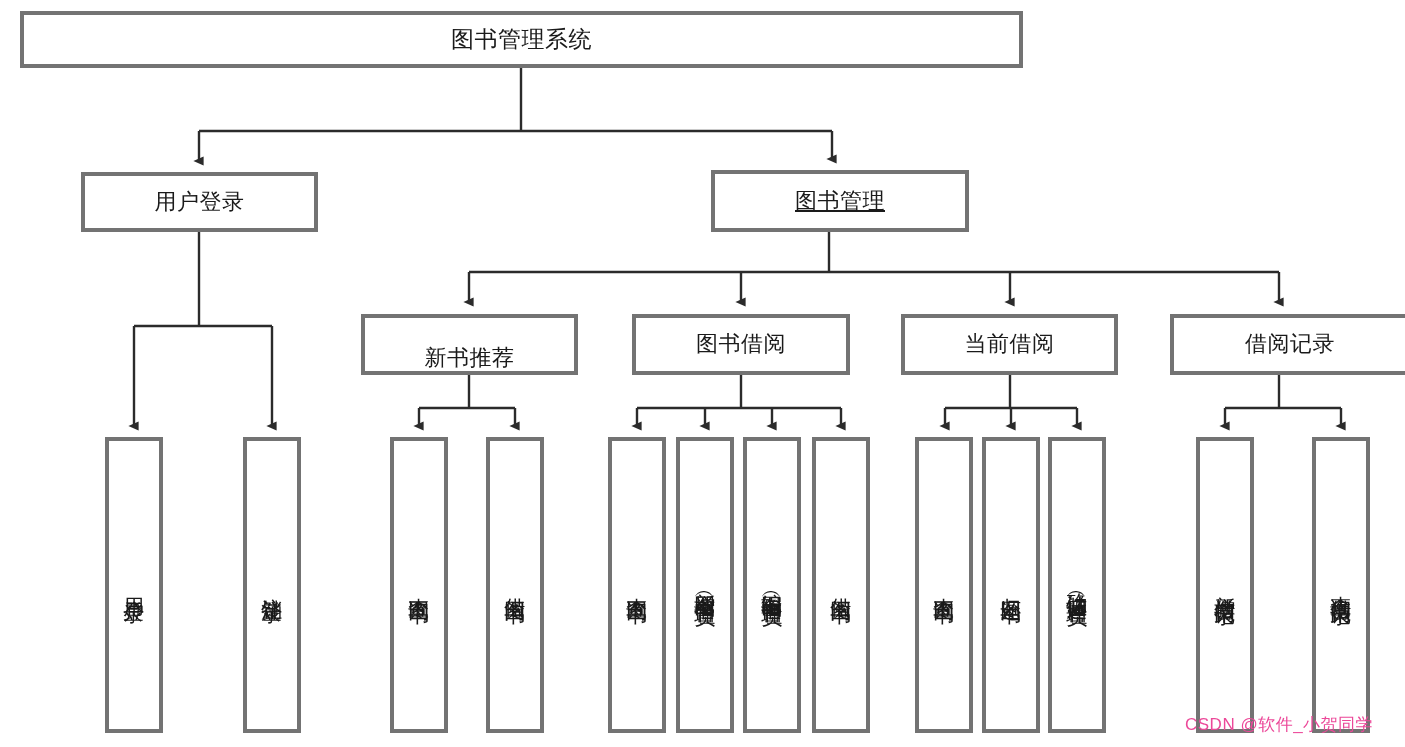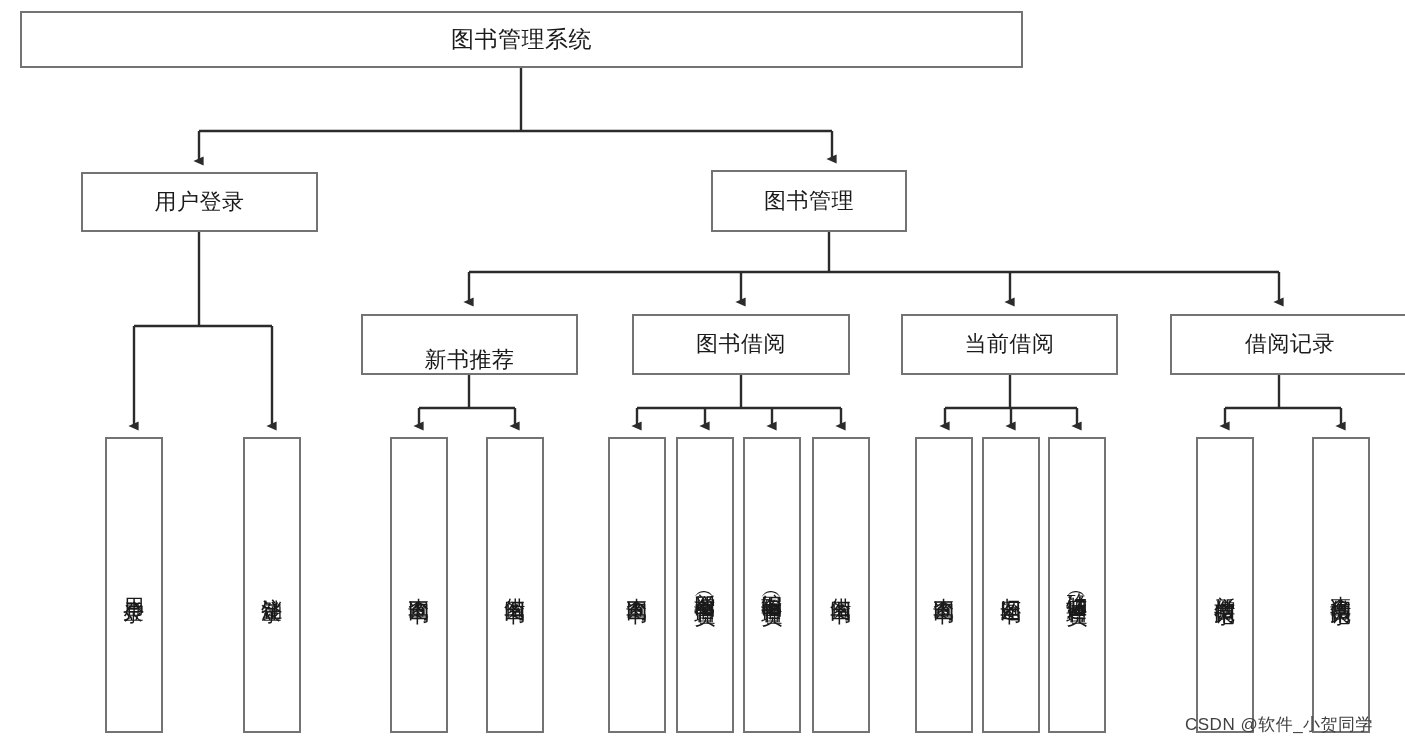--- a/index.html
+++ b/index.html
@@ -22,21 +22,21 @@
     left: 0;
     top: 0;
     width: 1405px;
     height: 747px;
     pointer-events: none;
   }
   .node {
     position: absolute;
     box-sizing: border-box;
     background: #ffffff;
-    border: 2px solid #737373;
+    border: 4px solid #737373;
     display: flex;
     align-items: center;
     justify-content: center;
     color: #1a1a1a;
   }
   .node .lbl {
     display: block;
     text-align: center;
     line-height: 1.12;
     white-space: nowrap;
@@ -57,21 +57,21 @@
     text-orientation: upright;
     font-size: 21px;
     line-height: 1.22;
     letter-spacing: 2px;
   }
   .watermark {
     position: absolute;
     left: 1185px;
     top: 713px;
     font-size: 17px;
-    color: #404040;
+    color: #ec4899;
     white-space: nowrap;
     letter-spacing: 0.5px;
   }
 </style>
 </head>
 <body>
 
 <div id="canvas">
 
   <svg class="wires" viewBox="0 0 1405 747" xmlns="http://www.w3.org/2000/svg">
@@ -125,21 +125,21 @@
   </svg>
 
   <div class="node root horiz" style="left:20px; top:11px; width:1003px; height:57px;">
     <span class="lbl">图书管理系统</span>
   </div>
 
   <div class="node horiz" style="left:81px; top:172px; width:237px; height:60px;">
     <span class="lbl">用户登录</span>
   </div>
 
-  <div class="node horiz" style="left:711px; top:170px; width:196px; height:62px;">
+  <div class="node horiz" style="left:711px; top:170px; width:258px; height:62px;text-decoration:underline;">
     <span class="lbl">图书管理</span>
   </div>
 
   <div class="node horiz" style="left:361px; top:314px; width:217px; height:61px;align-items:flex-end;">
     <span class="lbl">新书推荐</span>
   </div>
 
   <div class="node horiz" style="left:901px; top:314px; width:217px; height:61px;">
     <span class="lbl">当前借阅</span>
   </div>

